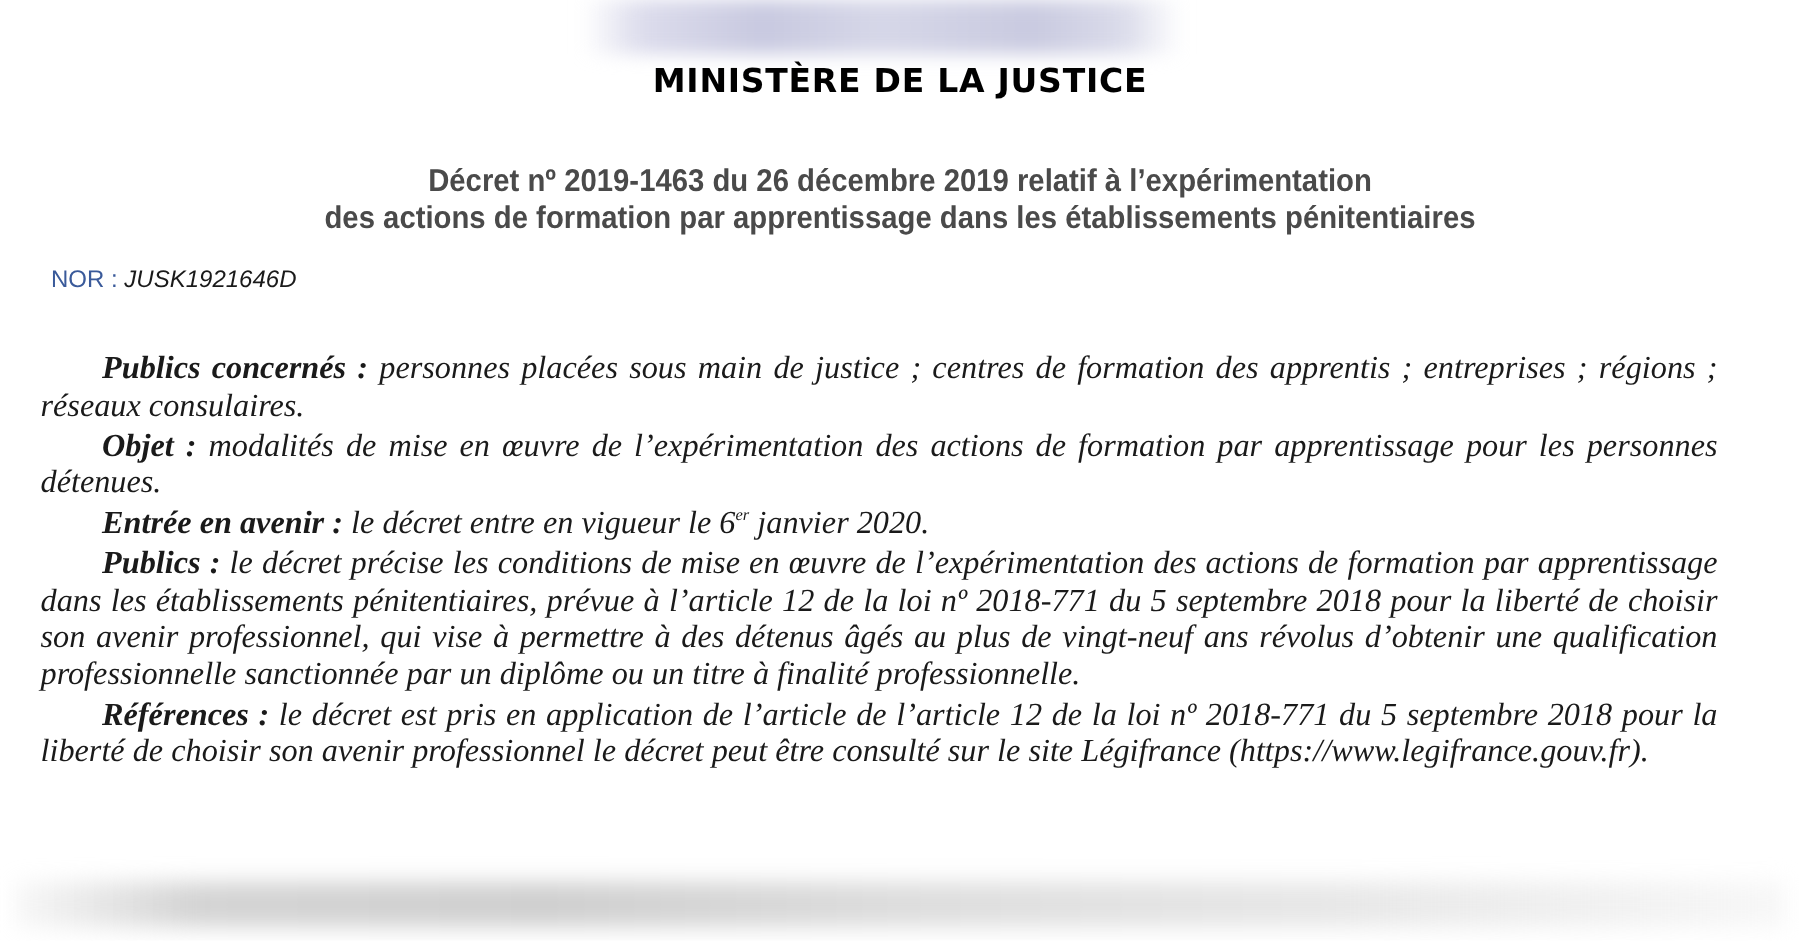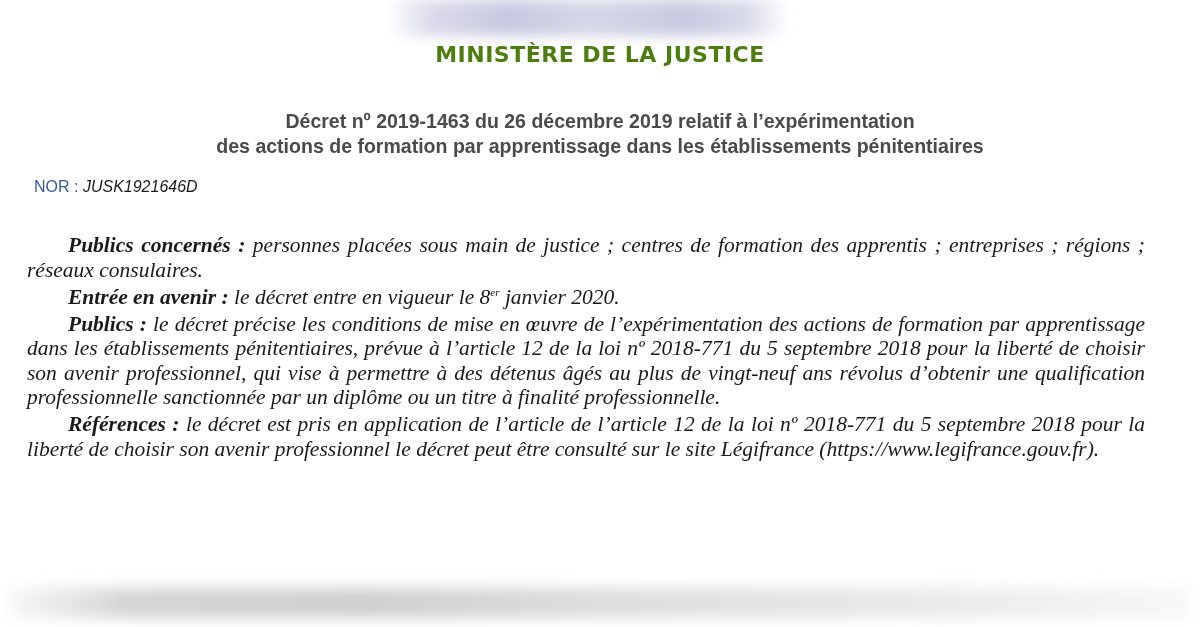--- a/index.html
+++ b/index.html
@@ -27,21 +27,21 @@
     .ministry {
       position: absolute;
       left: 0;
       width: 1200px;
       top: 42px;
       text-align: center;
       font-family: "DejaVu Sans", sans-serif;
       font-weight: bold;
       font-size: 22px;
       letter-spacing: 0.5px;
-      color: #4d7c0f;
+      color: #000000;
     }
     .title {
       position: absolute;
       left: 0;
       width: 1200px;
       top: 108px;
       text-align: center;
       font-family: "Liberation Sans", sans-serif;
       font-weight: bold;
       font-size: 21px;
@@ -109,22 +109,26 @@
   <span class="nor-label">NOR :</span>
   <span class="nor-value">JUSK1921646D</span>
 </div>
 
 <div class="body-text">
   <p class="para">
     <span class="label">Publics concernés :</span>
     <span>personnes placées sous main de justice ; centres de formation des apprentis ; entreprises ; régions ; réseaux consulaires.</span>
   </p>
   <p class="para">
+    <span class="label">Objet :</span>
+    <span>modalités de mise en œuvre de l’expérimentation des actions de formation par apprentissage pour les personnes détenues.</span>
+  </p>
+  <p class="para">
     <span class="label">Entrée en avenir :</span>
-    <span>le décret entre en vigueur le 8</span><sup>er</sup>
+    <span>le décret entre en vigueur le 6</span><sup>er</sup>
     <span>janvier 2020.</span>
   </p>
   <p class="para">
     <span class="label">Publics :</span>
     <span>le décret précise les conditions de mise en œuvre de l’expérimentation des actions de formation par apprentissage dans les établissements pénitentiaires, prévue à l’article 12 de la loi nº 2018-771 du 5 septembre 2018 pour la liberté de choisir son avenir professionnel, qui vise à permettre à des détenus âgés au plus de vingt-neuf ans révolus d’obtenir une qualification professionnelle sanctionnée par un diplôme ou un titre à finalité professionnelle.</span>
   </p>
   <p class="para">
     <span class="label">Références :</span>
     <span>le décret est pris en application de l’article de l’article 12 de la loi nº 2018-771 du 5 septembre 2018 pour la liberté de choisir son avenir professionnel le décret peut être consulté sur le site Légifrance (https://www.legifrance.gouv.fr).</span>
   </p>

